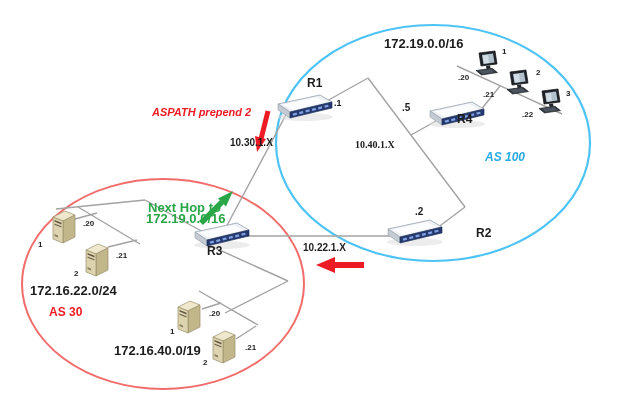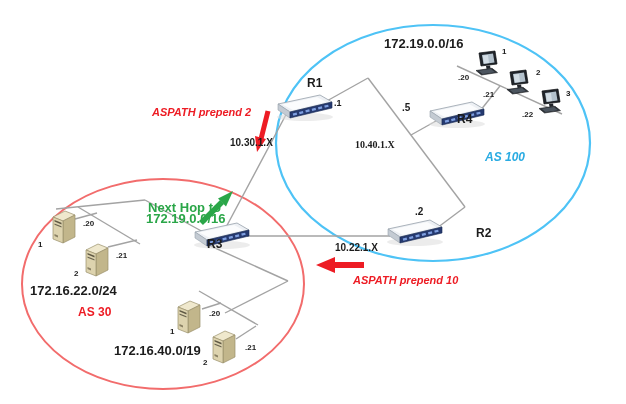--- a/index.html
+++ b/index.html
@@ -126,29 +126,28 @@
   <div class="lbl s8" style="left:536px;top:69px;">2</div>
   <div class="lbl s8" style="left:522px;top:111px;text-align:right;">.22</div>
   <div class="lbl s8" style="left:566px;top:90px;">3</div>
   <div class="lbl s10" style="left:415px;top:207px;">.2</div>
   <div class="lbl s12" style="left:476px;top:227px;">R2</div>
 
   <div class="lbl s13 red" style="left:152px;top:107px;">ASPATH prepend 2</div>
   <div class="lbl s10" style="left:207px;top:138px;margin-left:23px;">10.30.1.X</div>
   <div class="lbl s11 green" style="left:148px;top:174px;">Next Hop to</div>
   <div class="lbl s11 green" style="left:146px;top:185px;">172.19.0.0/16</div>
-  <div class="lbl s10" style="left:303px;top:243px;margin-left:32px;">10.22.1.X</div>
-  <div class="lbl s13 red" style="left:353px;top:275px;">ASPATH prepend 10</div>
+  <div class="lbl s10" style="left:303px;top:243px;">10.22.1.X</div>
 
-  <div class="lbl s12" style="left:182px;top:238px;padding-left:25px;">R3</div>
+  <div class="lbl s12" style="left:182px;top:245px;padding-left:25px;">R3</div>
   <div class="lbl s8" style="left:83px;top:220px;">.20</div>
   <div class="lbl s8" style="left:38px;top:241px;">1</div>
   <div class="lbl s8" style="left:116px;top:252px;">.21</div>
   <div class="lbl s8" style="left:74px;top:270px;">2</div>
   <div class="lbl s11" style="left:30px;top:284px;">172.16.22.0/24</div>
-  <div class="lbl s12 red" style="left:78px;top:306px;">AS 30</div>
+  <div class="lbl s12 red" style="left:49px;top:306px;">AS 30</div>
   <div class="lbl s8" style="left:170px;top:328px;">1</div>
   <div class="lbl s8" style="left:209px;top:310px;">.20</div>
   <div class="lbl s11" style="left:114px;top:344px;">172.16.40.0/19</div>
   <div class="lbl s8" style="left:203px;top:359px;">2</div>
   <div class="lbl s8" style="left:245px;top:344px;">.21</div>
 
 </div>
 
 </body></html>

